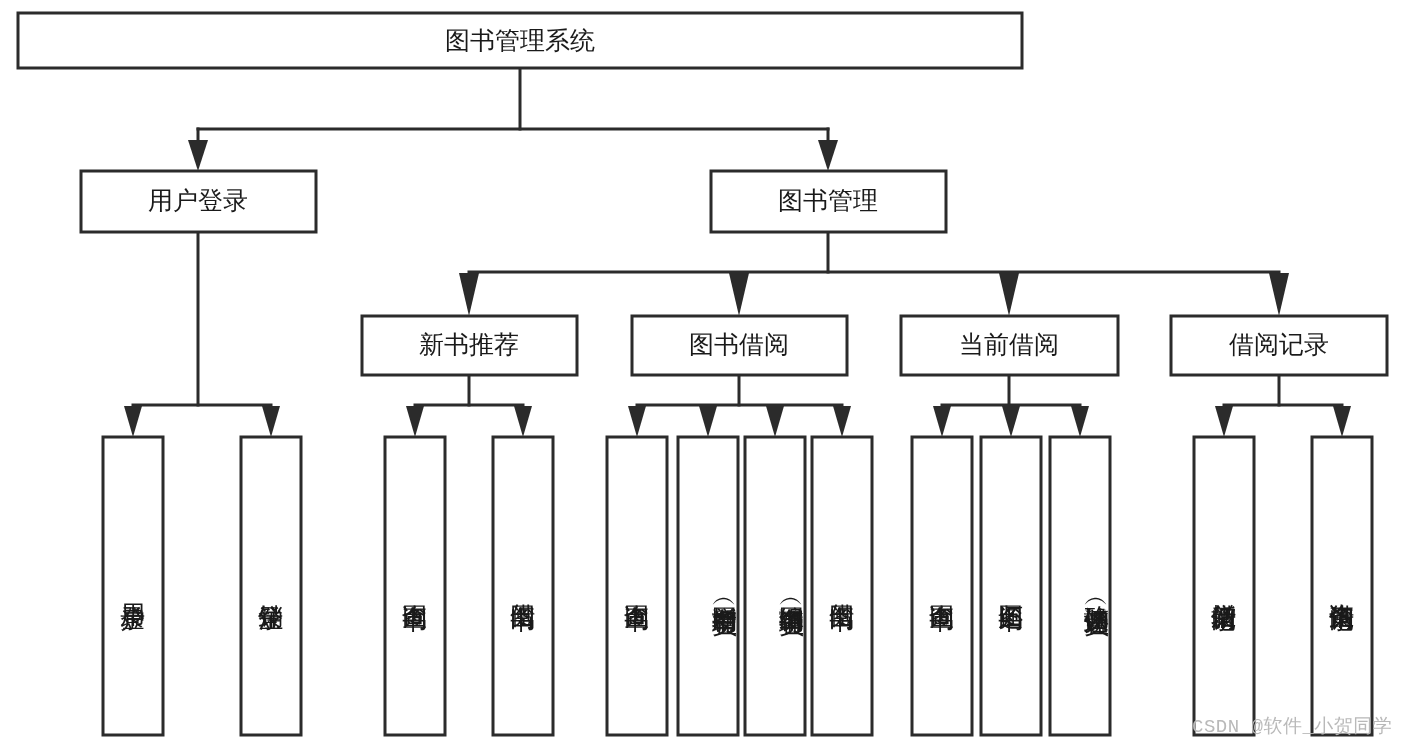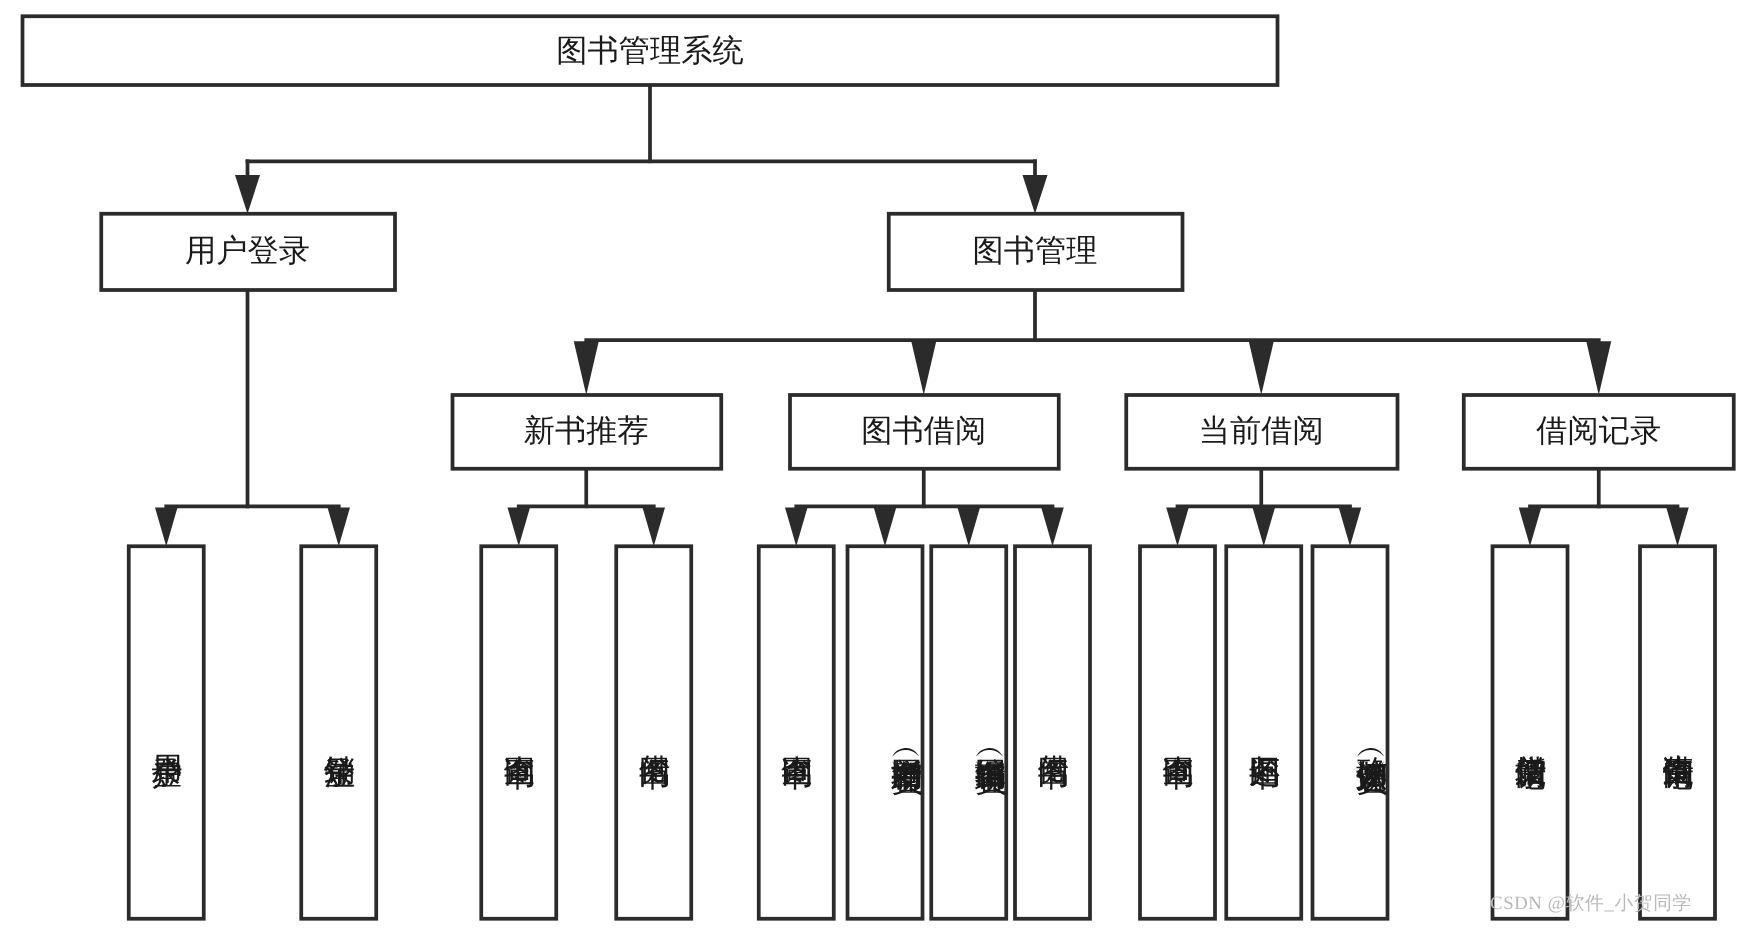--- a/index.html
+++ b/index.html
@@ -58,22 +58,22 @@
     line-height: 1.06;
     color: #1a1a1a;
     writing-mode: vertical-rl;
     text-orientation: upright;
     letter-spacing: 1px;
     pointer-events: none;
     overflow: hidden;
   }
   .watermark {
     position: absolute;
-    font-family: Liberation Serif, serif;
-    font-size: 15px;
+    font-family: Liberation Mono, monospace;
+    font-size: 19px;
     color: #b9b9b9;
     white-space: nowrap;
     letter-spacing: 0.5px;
   }
 </style>
 </head>
 <body>
 
 <div id="diagram-root">
 

